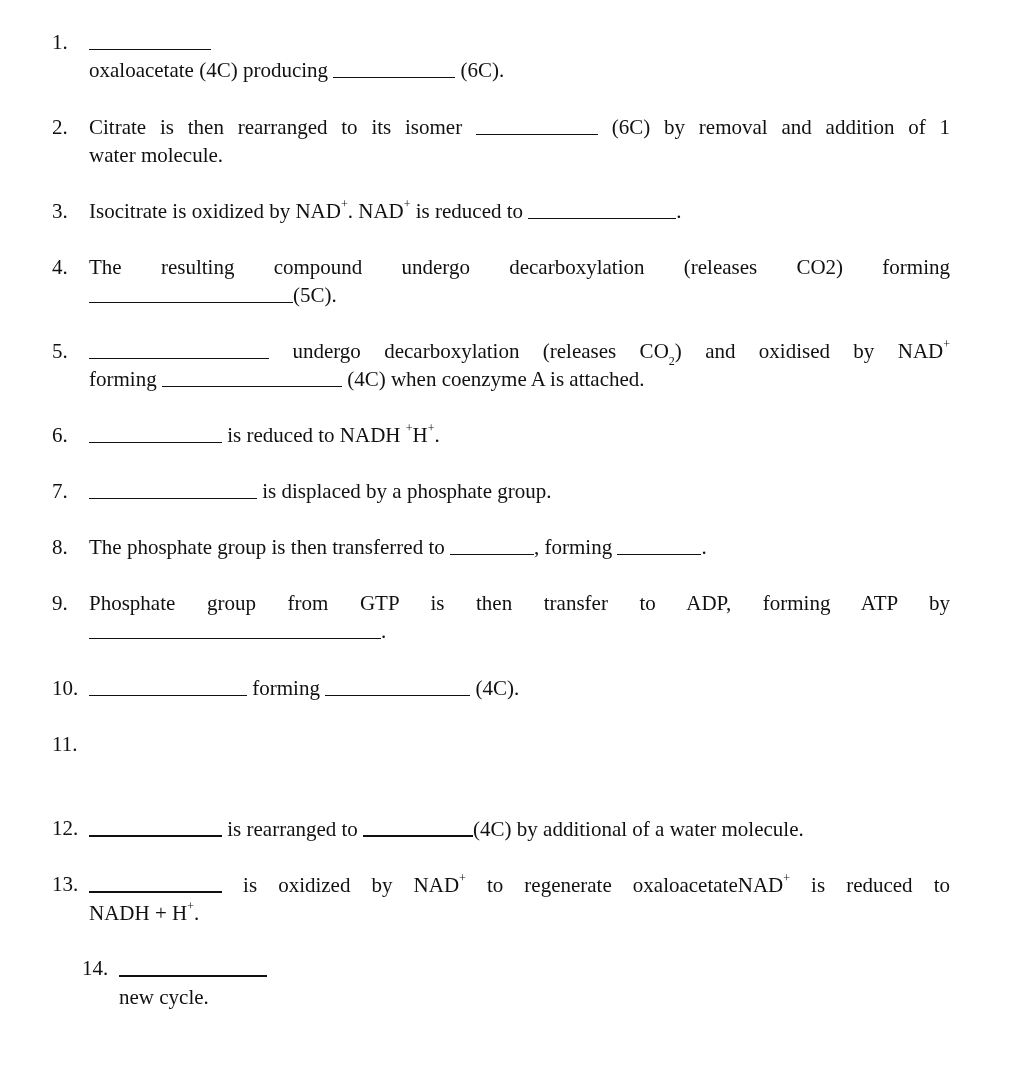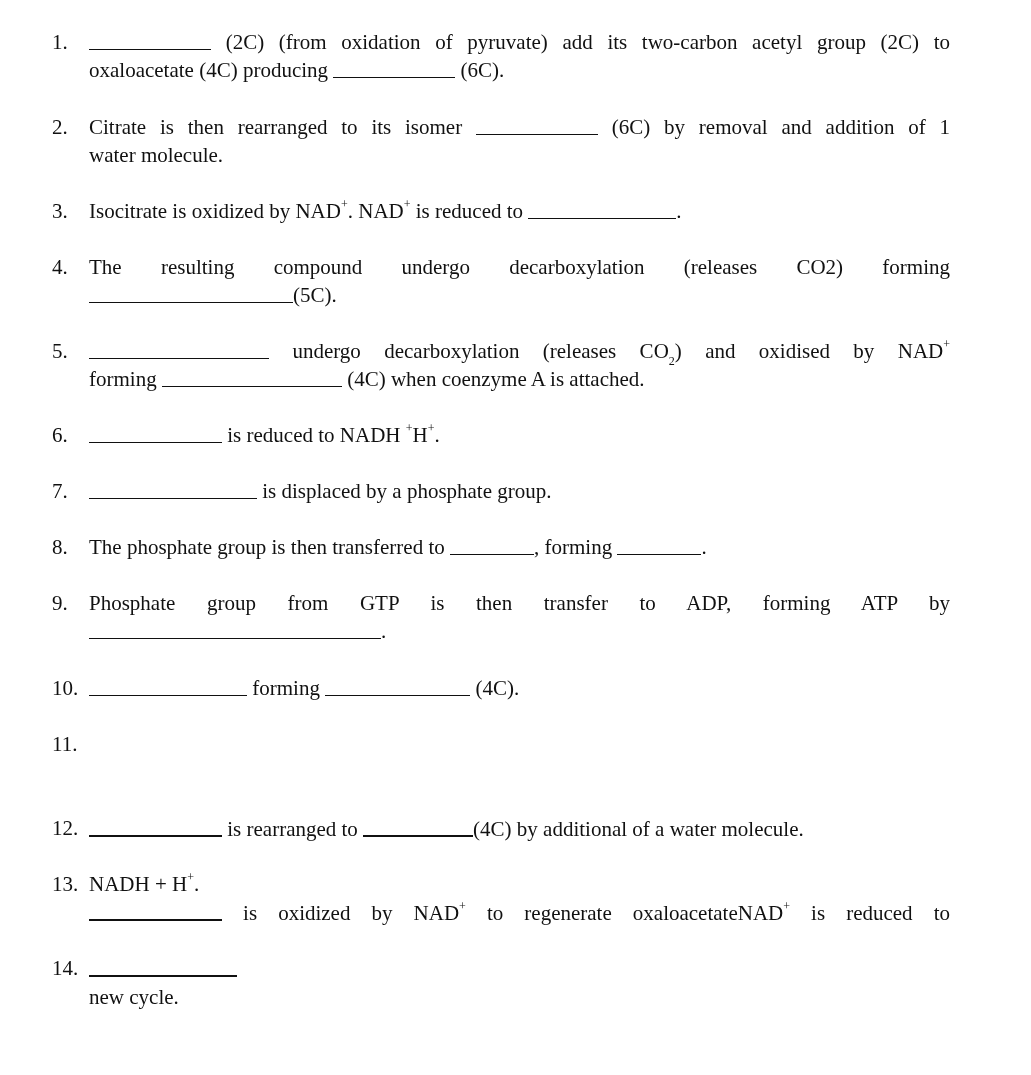--- a/index.html
+++ b/index.html
@@ -49,21 +49,20 @@
     sub { font-size: 12px; line-height: 0; position: relative; top: 2px; }
   </style>
 </head>
 <body>
 
 <div class="item" style="top:28px;">
   <span class="num">1.</span>
   <div class="body">
     <span class="line" style="text-align-last: justify;">
       <span class="blank" style="width:122px"></span>
-      <span>(2C) (from oxidation of pyruvate) add its two-carbon acetyl group (2C) to</span>
     </span>
     <span class="line">
       <span>oxaloacetate (4C) producing</span>
       <span class="blank" style="width:122px"></span>
       <span>(6C).</span>
     </span>
   </div>
 </div>
 
 <div class="item" style="top:113px;">
@@ -185,31 +184,31 @@
       <span class="blank bold" style="width:133px"></span>
       <span>is rearranged to</span>
       <span class="blank bold" style="width:110px"></span><span>(4C) by additional of a water molecule.</span>
     </span>
   </div>
 </div>
 
 <div class="item" style="top:870px;">
   <span class="num">13.</span>
   <div class="body">
-    <span class="line">
-      <span>NADH + H</span><sup>+</sup><span>.</span>
-    </span>
     <span class="line" style="text-align-last: justify;">
       <span class="blank bold" style="width:133px"></span>
       <span>is oxidized by NAD</span><sup>+</sup><span> to regenerate oxaloacetateNAD</span><sup>+</sup><span> is reduced to</span>
     </span>
-  </div>
-</div>
-
-<div class="item" style="top:954px;">
+    <span class="line">
+      <span>NADH + H</span><sup>+</sup><span>.</span>
+    </span>
+  </div>
+</div>
+
+<div class="item" style="top:954px;margin-left:30px;">
   <span class="num">14.</span>
   <div class="body">
     <span class="line" style="text-align-last: justify;">
       <span class="blank bold" style="width:148px"></span>
     </span>
     <span class="line">
       <span>new cycle.</span>
     </span>
   </div>
 </div>

